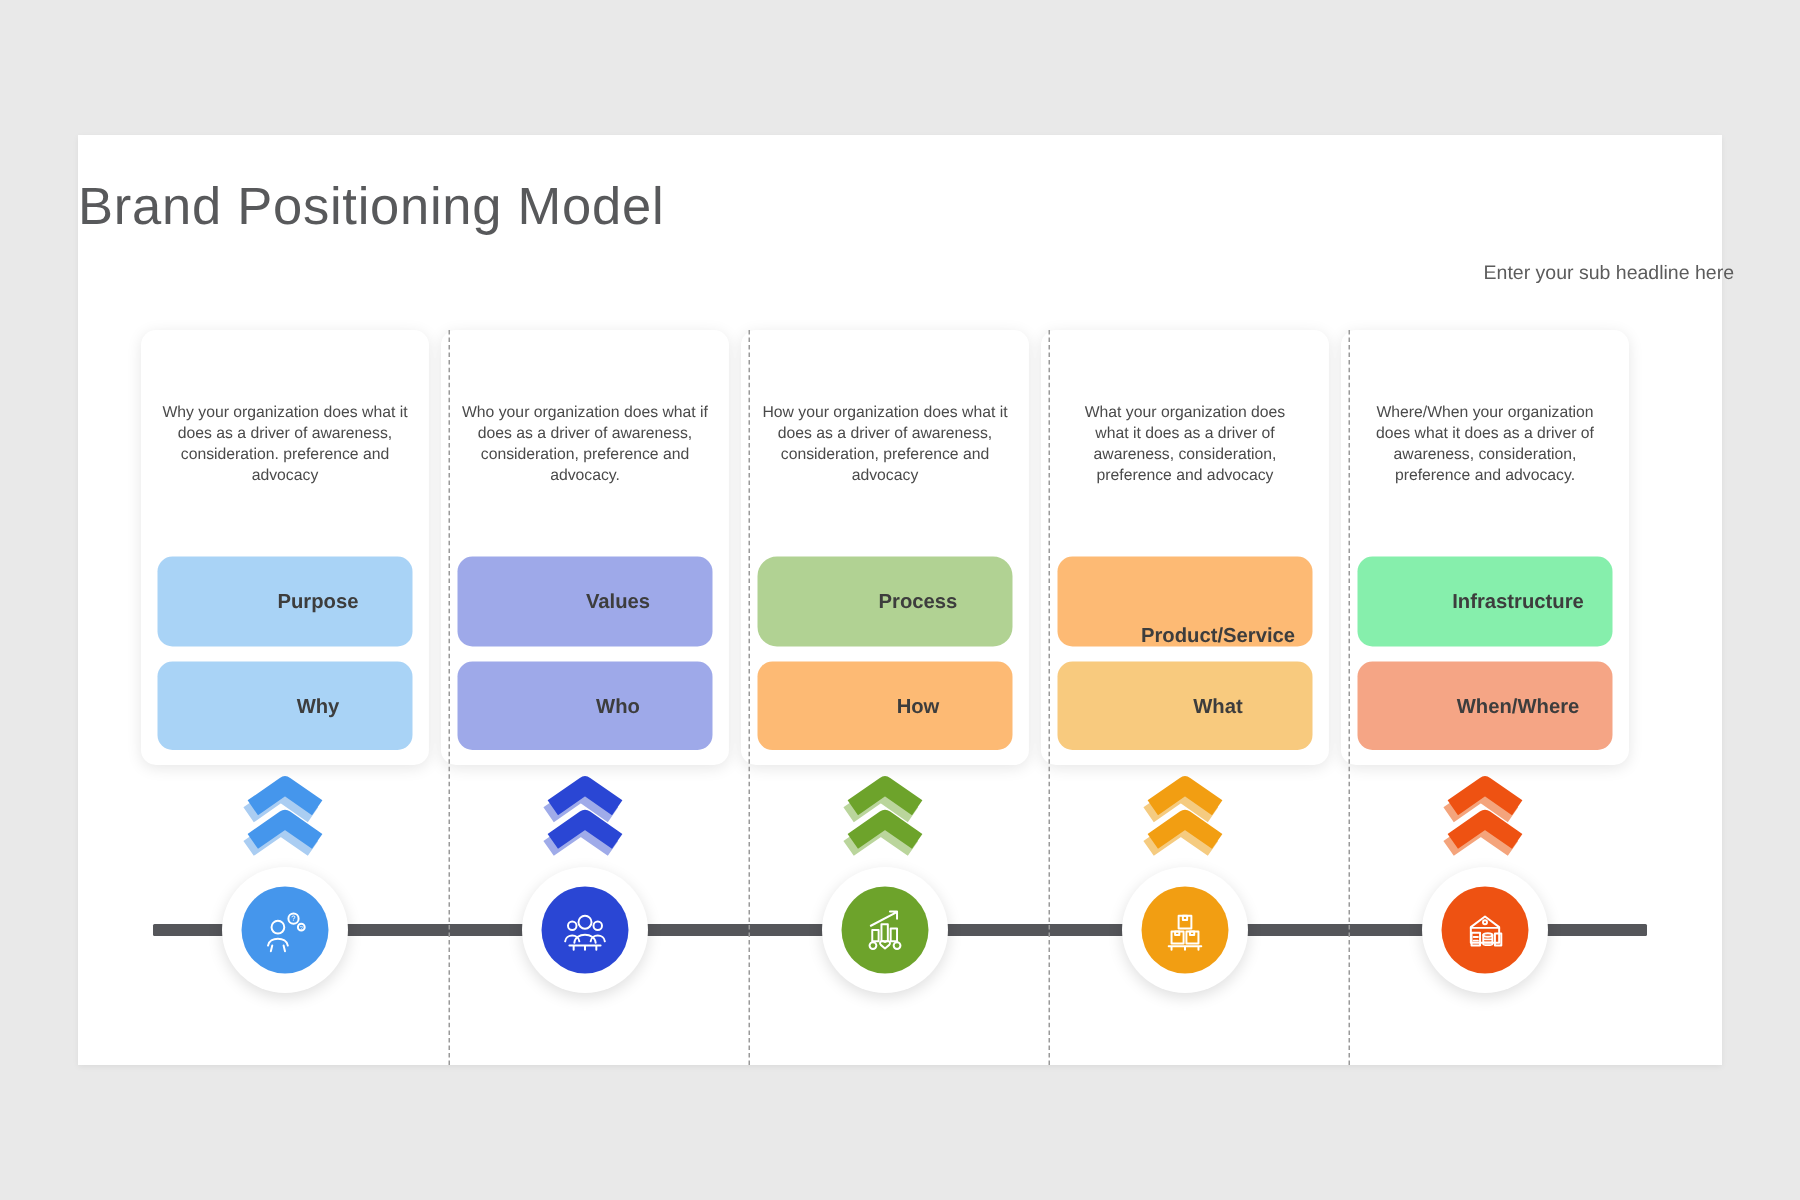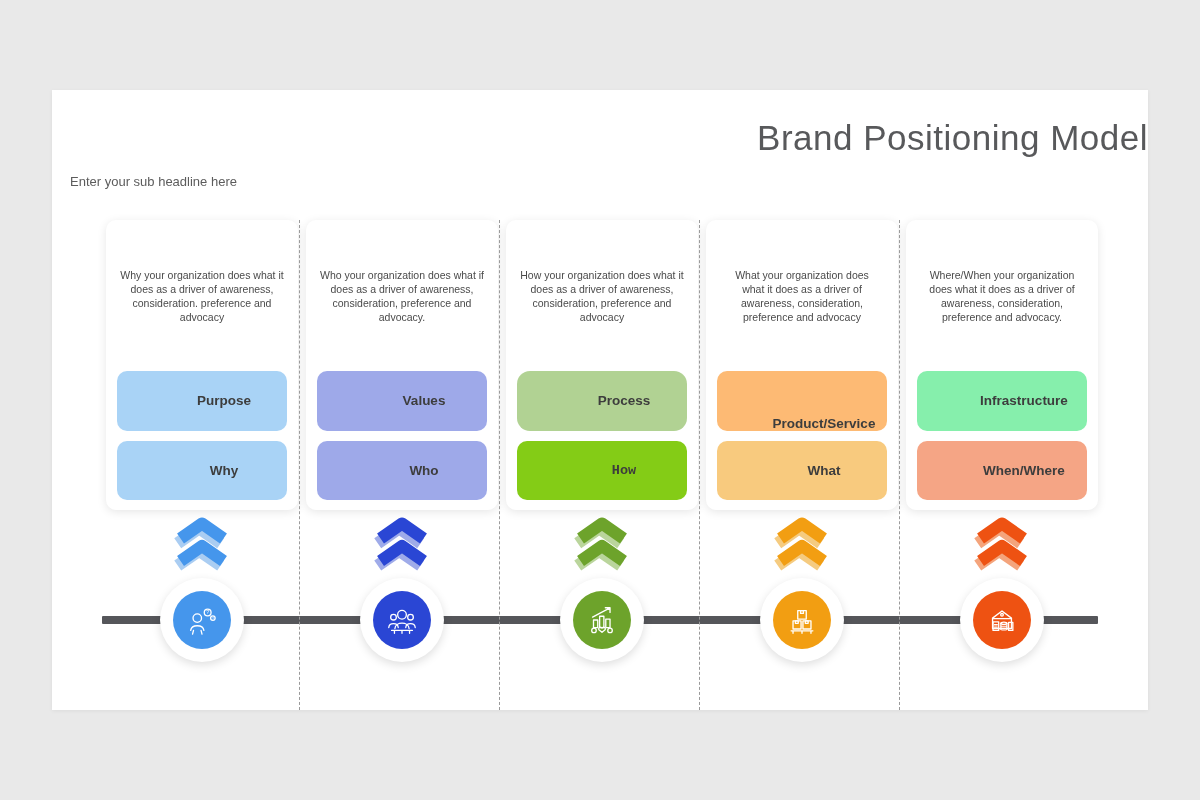--- a/index.html
+++ b/index.html
@@ -5,29 +5,29 @@
   * { margin:0; padding:0; box-sizing:border-box; }
   html,body { width:1200px; height:800px; overflow:hidden; font-family:"Liberation Sans", sans-serif; }
   body { background:#e9e9e9; position:relative; }
 
   .slide {
     position:absolute; left:52px; top:90px; width:1096px; height:620px;
     background:#ffffff; box-shadow:0 1px 4px rgba(0,0,0,0.06);
   }
   .title {
     position:absolute; top:28px; left:0; width:100%;
-    text-align:right; font-size:35px; font-weight:500; color:#58595b; letter-spacing:0.5px;
+    text-align:left; font-size:35px; font-weight:500; color:#58595b; letter-spacing:0.5px;
   }
   .subtitle {
-    position:absolute; top:84px; left:18px; width:100%;
-    text-align:left; font-size:13px; color:#5c5c5c;
+    position:absolute; top:84px; left:8px; width:100%;
+    text-align:right; font-size:13px; color:#5c5c5c;
   }
 
   .columns-row {
-    position:absolute; left:50px; top:130px; width:1000px; height:480px;
+    position:absolute; left:38px; top:130px; width:1000px; height:480px;
     display:flex;
   }
   .column {
     width:200px; display:flex; flex-direction:column; align-items:center; position:relative;
   }
 
   .card {
     width:192px; height:290px; background:#ffffff; border-radius:10px;
     box-shadow:0 2px 10px rgba(0,0,0,0.10);
     display:flex; flex-direction:column; align-items:center;
@@ -165,21 +165,21 @@
     </div>
 
     <div class="column">
       <div class="card">
         <div class="desc-wrap">
           <p class="desc">How your organization does what it does as a driver of awareness, consideration, preference and advocacy</p>
         </div>
         <div class="label-box" style="background-color: rgb(177, 210, 147); border-radius: 13px;">
           <span>Process</span>
         </div>
-        <div class="label-box" style="background-color: #84cc16; font-family: Liberation Mono, monospace;">
+        <div class="label-box" style="background-color: #fdba74;">
           <span>How</span>
         </div>
       </div>
       <div class="chevrons">
         <svg width="56" height="58" viewBox="0 0 60 58">
           <g fill="none" stroke-width="13" stroke-linejoin="round" transform="translate(-3,5)" stroke="#bad59c">
             <polyline points="7,21 30,5 53,21"></polyline>
               <polyline points="7,45 30,29 53,45"></polyline>
           </g>
           <g fill="none" stroke-width="13" stroke-linejoin="round" stroke="#6da32b">

